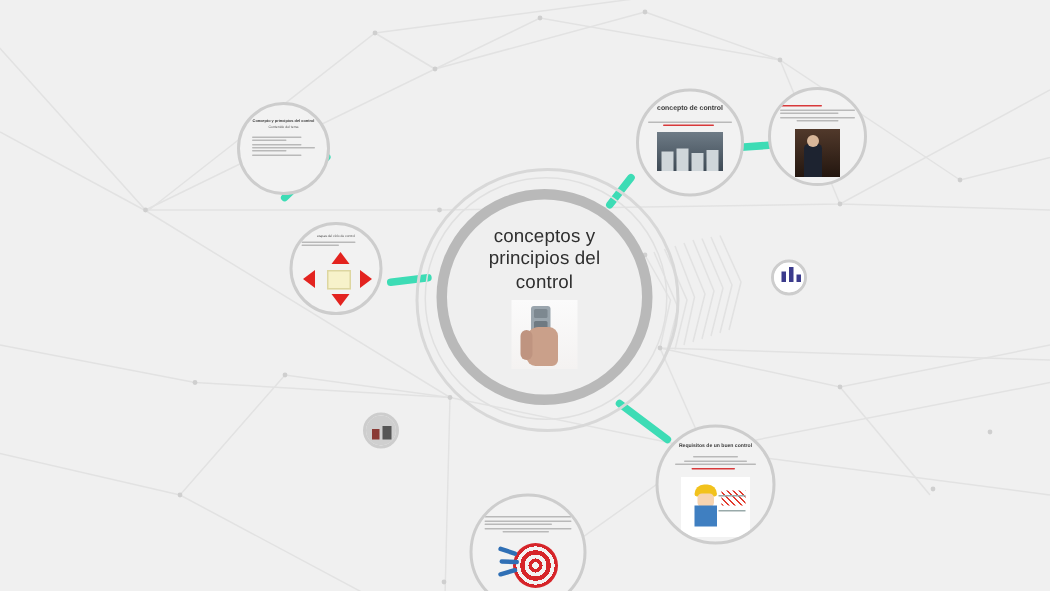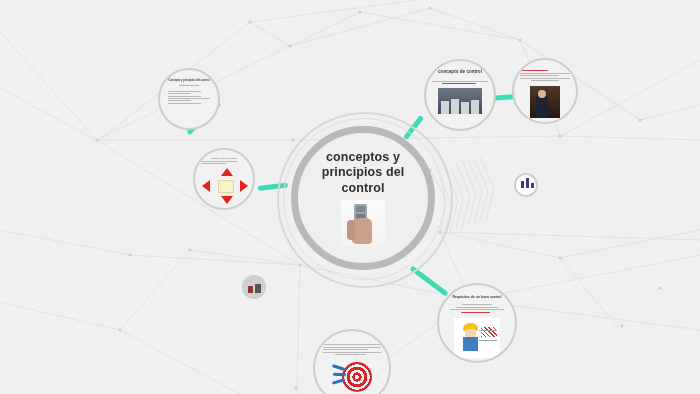--- a/index.html
+++ b/index.html
@@ -25,21 +25,21 @@
   #center-halo{
     position:absolute;left:277px;top:112px;width:172px;height:172px;
     border-radius:50%;border:2px solid #d8d8d8;
   }
   #center-halo2{
     position:absolute;left:283px;top:118px;width:160px;height:160px;
     border-radius:50%;border:1px solid #e0e0e0;
   }
   #center-title{
     margin-top:17px;width:115px;text-align:center;
-    font-size:12.5px;font-weight:bold;color:#2f2f2f;line-height:1.22;
+    font-size:12.5px;font-weight:normal;color:#2f2f2f;line-height:1.22;
     letter-spacing:.1px;
   }
   #center-img{
     margin-top:4px;width:44px;height:46px;
     background:linear-gradient(#fbfbfb,#f4f2f1);
     position:relative;
   }
   .remote{position:absolute;left:13px;top:4px;width:13px;height:20px;
           background:#9aa5ad;border-radius:2px;}
   .remote:before{content:"";position:absolute;left:2px;top:2px;width:9px;height:6px;

